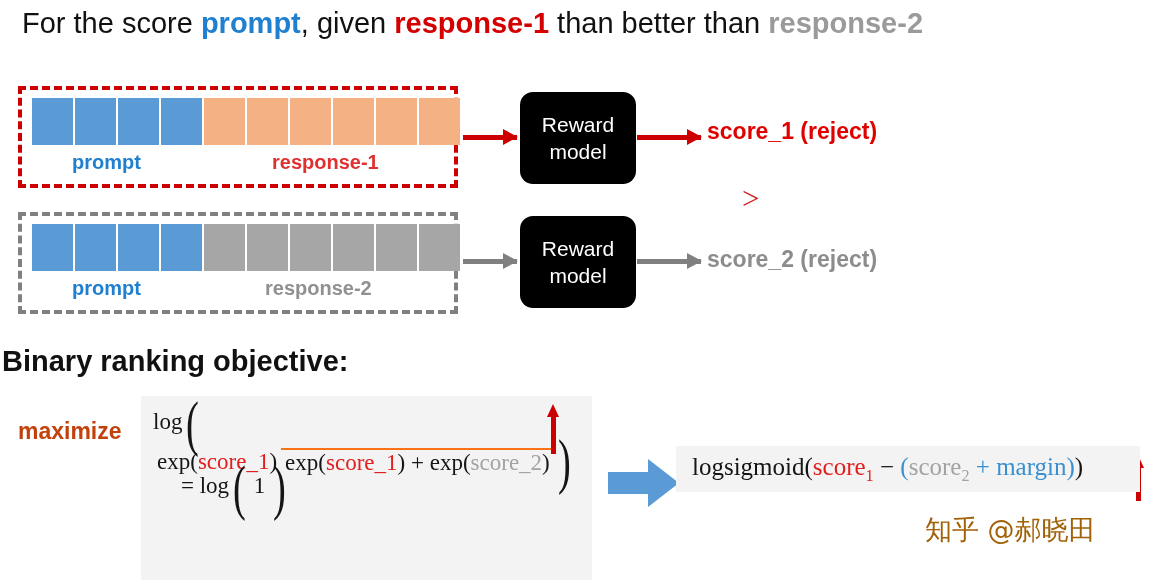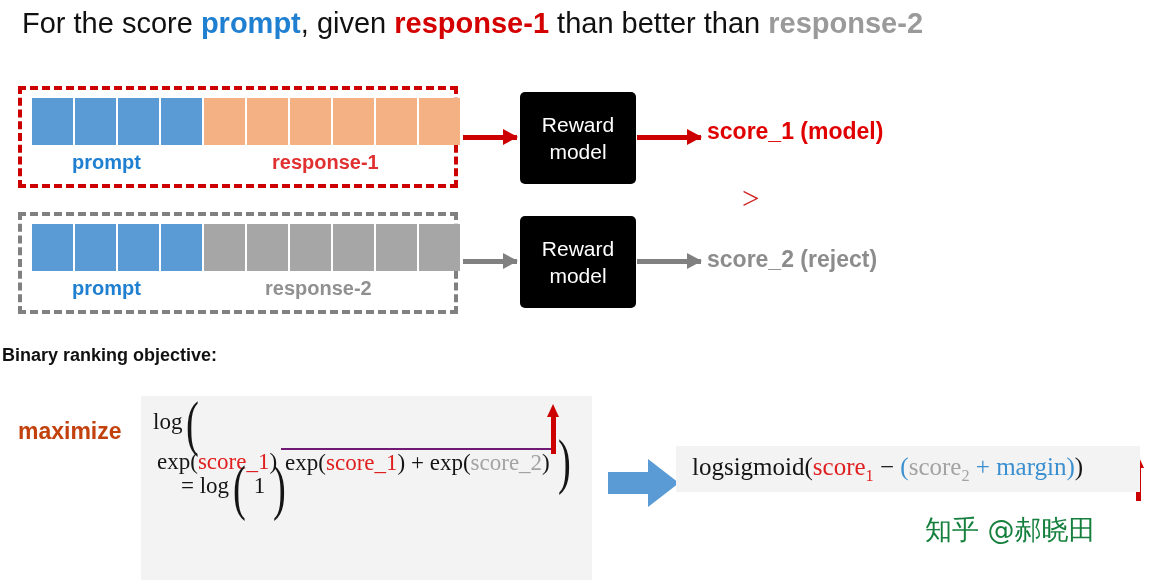--- a/index.html
+++ b/index.html
@@ -47,58 +47,58 @@
   .gray-shaft{background:#808080;}
   .gray-head{border-left:15px solid #808080;}
 
   #arrow-in-1{left:463px;top:135px;width:54px;}
   #arrow-out-1{left:637px;top:135px;width:64px;}
   #arrow-in-2{left:463px;top:259px;width:54px;}
   #arrow-out-2{left:637px;top:259px;width:64px;}
 
   
   .rmbox{
-    width:116px;height:92px;background:#000000;border-radius:5px;
+    width:116px;height:92px;background:#000000;border-radius:13px;
     color:#ffffff;font-size:21px;line-height:27px;text-align:center;
     display:flex;flex-direction:column;align-items:center;justify-content:center;
   }
   #rm-1{left:520px;top:92px;}
   #rm-2{left:520px;top:216px;}
 
   
   .scorelabel{font-size:23px;font-weight:bold;white-space:nowrap;}
   #score-1{left:707px;top:118px;color:#E00000;}
   #score-2{left:707px;top:246px;color:#8C8C8C;}
   #gt-sign{left:742px;top:181px;font-size:31px;color:#D02020;
            font-family:"Liberation Serif", serif;}
 
   
   #objective-heading{
-    left:2px;top:345px;font-size:18px;font-weight:bold;color:#111111;
+    left:2px;top:345px;font-size:29px;font-weight:bold;color:#111111;
   }
 
   
   #maximize{
     left:18px;top:418px;font-size:23px;font-weight:bold;color:#c2410c;
   }
 
   
   #formula-panel{
     left:141px;top:396px;width:451px;height:184px;background:#F3F3F3;
   }
   .math{font-family:"Liberation Serif", serif;color:#151515;}
   .red-t{color:#E02020;}
   .gray-t{color:#A3A3A3;}
   .blue-t{color:#3A8FD0;}
 
   
   .frac{display:inline-flex;flex-direction:row;align-items:flex-end;
         vertical-align:middle;line-height:1.08;}
   .frac .num{padding:0 4px 1px 4px;}
-  .frac .den{padding:1px 4px 0 4px;border-top:2px solid #701a75;}
+  .frac .den{padding:1px 4px 0 4px;border-top:2px solid #f97316;}
   .paren{display:inline-block;vertical-align:middle;
          font-size:62px;line-height:0.62;font-weight:300;
          transform:scaleX(0.62);}
 
   #line-1{position:absolute;left:12px;top:8px;font-size:23px;}
   #line-2{position:absolute;left:12px;top:72px;font-size:23px;margin-left:28px;}
   #line-3{position:absolute;left:12px;top:140px;font-size:25px;}
 
   
   .uparrow{width:9px;}
@@ -117,21 +117,21 @@
   #result-panel{
     left:676px;top:446px;width:464px;height:46px;background:#F3F3F3;
   }
   #result-formula{
     position:absolute;left:16px;top:7px;font-size:25px;white-space:nowrap;
   }
   #result-formula sub{font-size:0.65em;}
 
   
   #watermark{
-    left:925px;top:512px;font-size:27px;color:#15803d;
+    left:925px;top:512px;font-size:27px;color:#a16207;
     font-family:"DejaVu Sans", sans-serif;white-space:nowrap;
   }
 </style>
 </head>
 <body>
 
 <div class="abs" id="title">
   <span>For the score </span><span class="blue">prompt</span><span>, given </span><span class="red">response-1</span><span> than better than </span><span class="gray">response-2</span>
 </div>
 
@@ -188,21 +188,21 @@
 
 <div class="abs rmbox" id="rm-1">
   <span>Reward</span>
   <span>model</span>
 </div>
 <div class="abs rmbox" id="rm-2">
   <span>Reward</span>
   <span>model</span>
 </div>
 
-<div class="abs scorelabel" id="score-1">score_1 (model)</div>
+<div class="abs scorelabel" id="score-1">score_1 (reject)</div>
 <div class="abs" id="gt-sign">&gt;</div>
 <div class="abs scorelabel" id="score-2">score_2  (reject)</div>
 
 <div class="abs" id="objective-heading">Binary ranking objective:</div>
 
 <div class="abs" id="maximize">maximize</div>
 
 <div class="abs" id="formula-panel">
 
   <div class="math" id="line-1">

